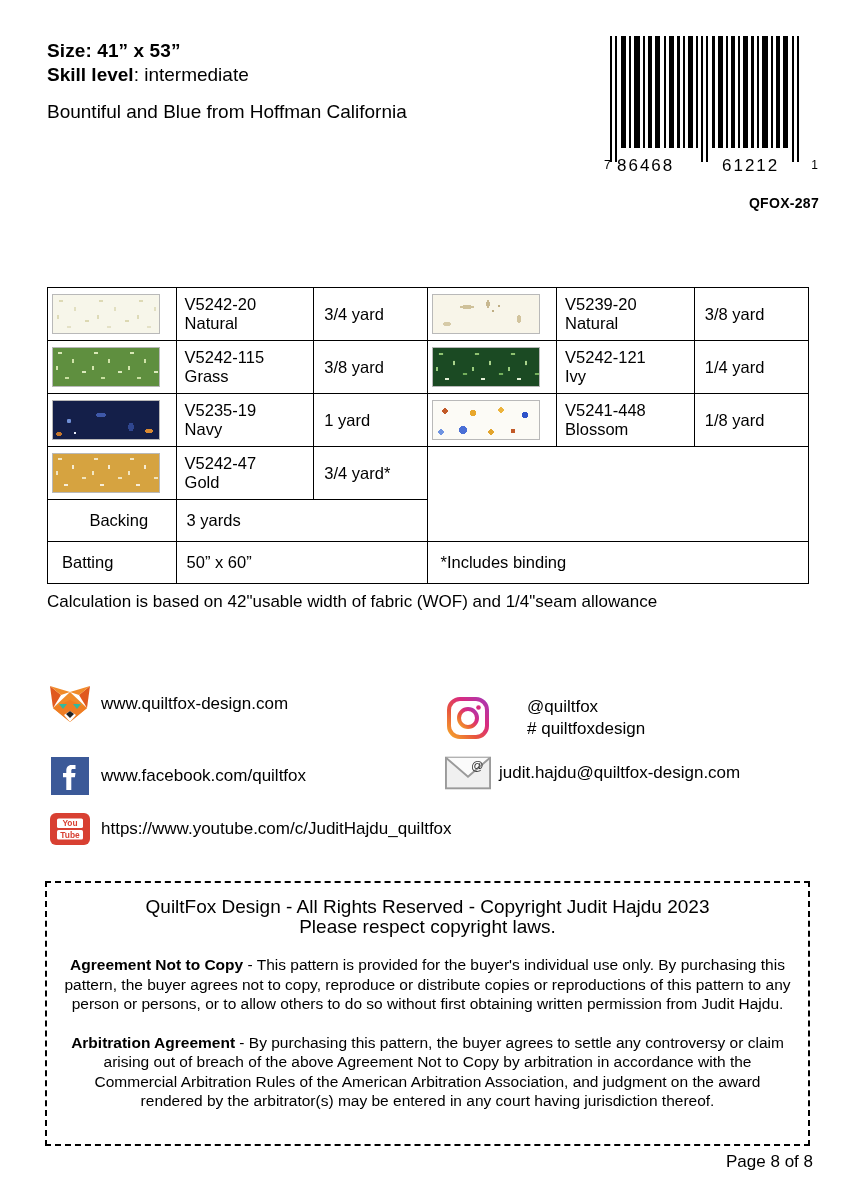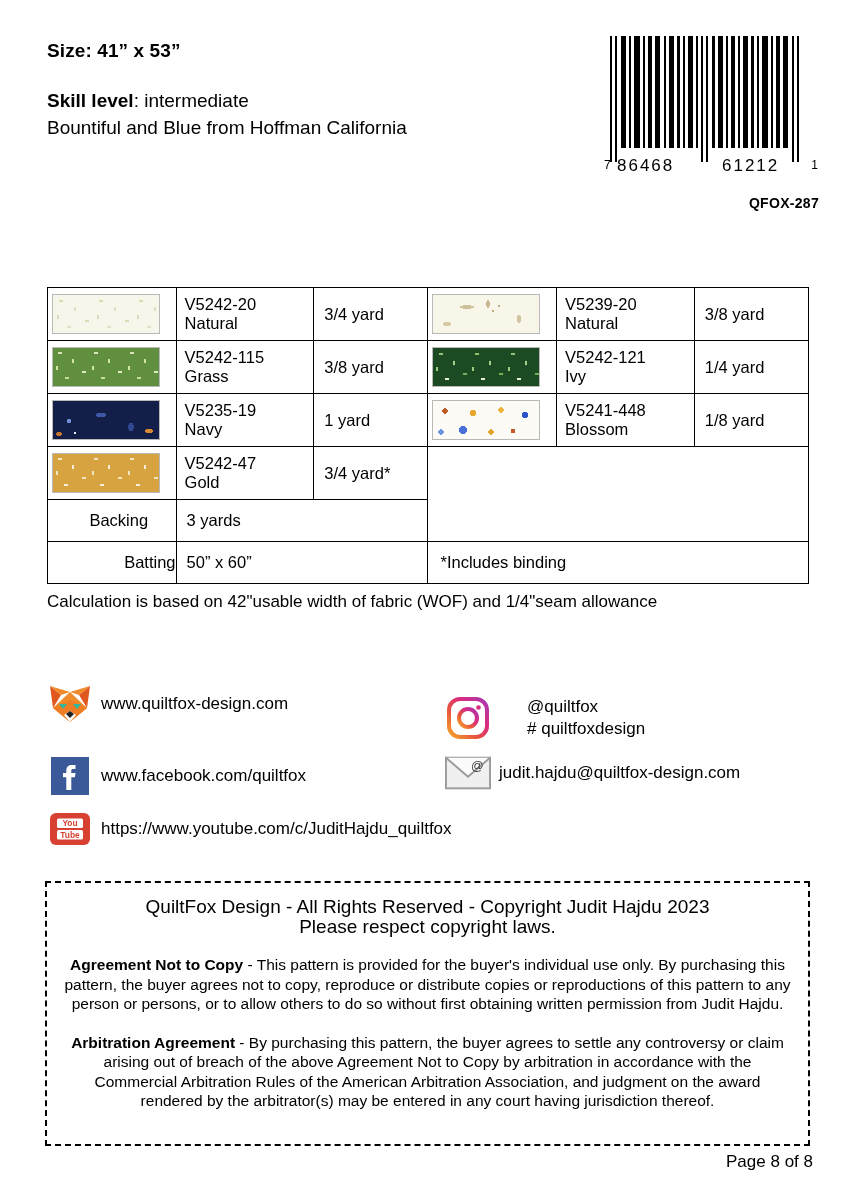--- a/index.html
+++ b/index.html
@@ -25,33 +25,32 @@
   }
   .title-line {
     font-size: 19px;
     font-weight: bold;
     line-height: 25px;
     letter-spacing: 0.1px;
   }
   .skill-line {
     font-size: 19px;
     line-height: 24px;
-    margin-top: 26px;
   }
   .skill-line b { font-weight: bold; }
   .materials-label {
     font-size: 19px;
     font-weight: bold;
     margin-top: 28px;
     line-height: 24px;
   }
   .materials-sub {
     font-size: 19px;
     line-height: 24px;
-    margin-top: 3px;
+    margin-top: 13px;
   }
 
   
   .barcode-block {
     position: absolute;
     right: 36px;
     top: 36px;
     width: 222px;
     text-align: right;
   }
@@ -369,21 +368,21 @@
       <div>Gold</div>
     </td>
     <td class="amt-cell">3/4 yard*</td>
     <td class="blank-tall" colspan="3" rowspan="2"></td>
   </tr>
   <tr>
     <td class="label-cell" style="text-align:center">Backing</td>
     <td class="value-cell" colspan="2">3 yards</td>
   </tr>
   <tr>
-    <td class="label-cell" style="text-align:right">Batting</td>
+    <td class="label-cell" style="text-align:left">Batting</td>
     <td class="value-cell" colspan="2">50” x 60”</td>
     <td class="note-cell" colspan="3">*Includes binding</td>
   </tr>
 </tbody>
   </table>
 
 <div class="calc-note">Calculation is based on 42"usable width of fabric (WOF) and 1/4"seam allowance</div>
 
 <div class="contacts">
 

